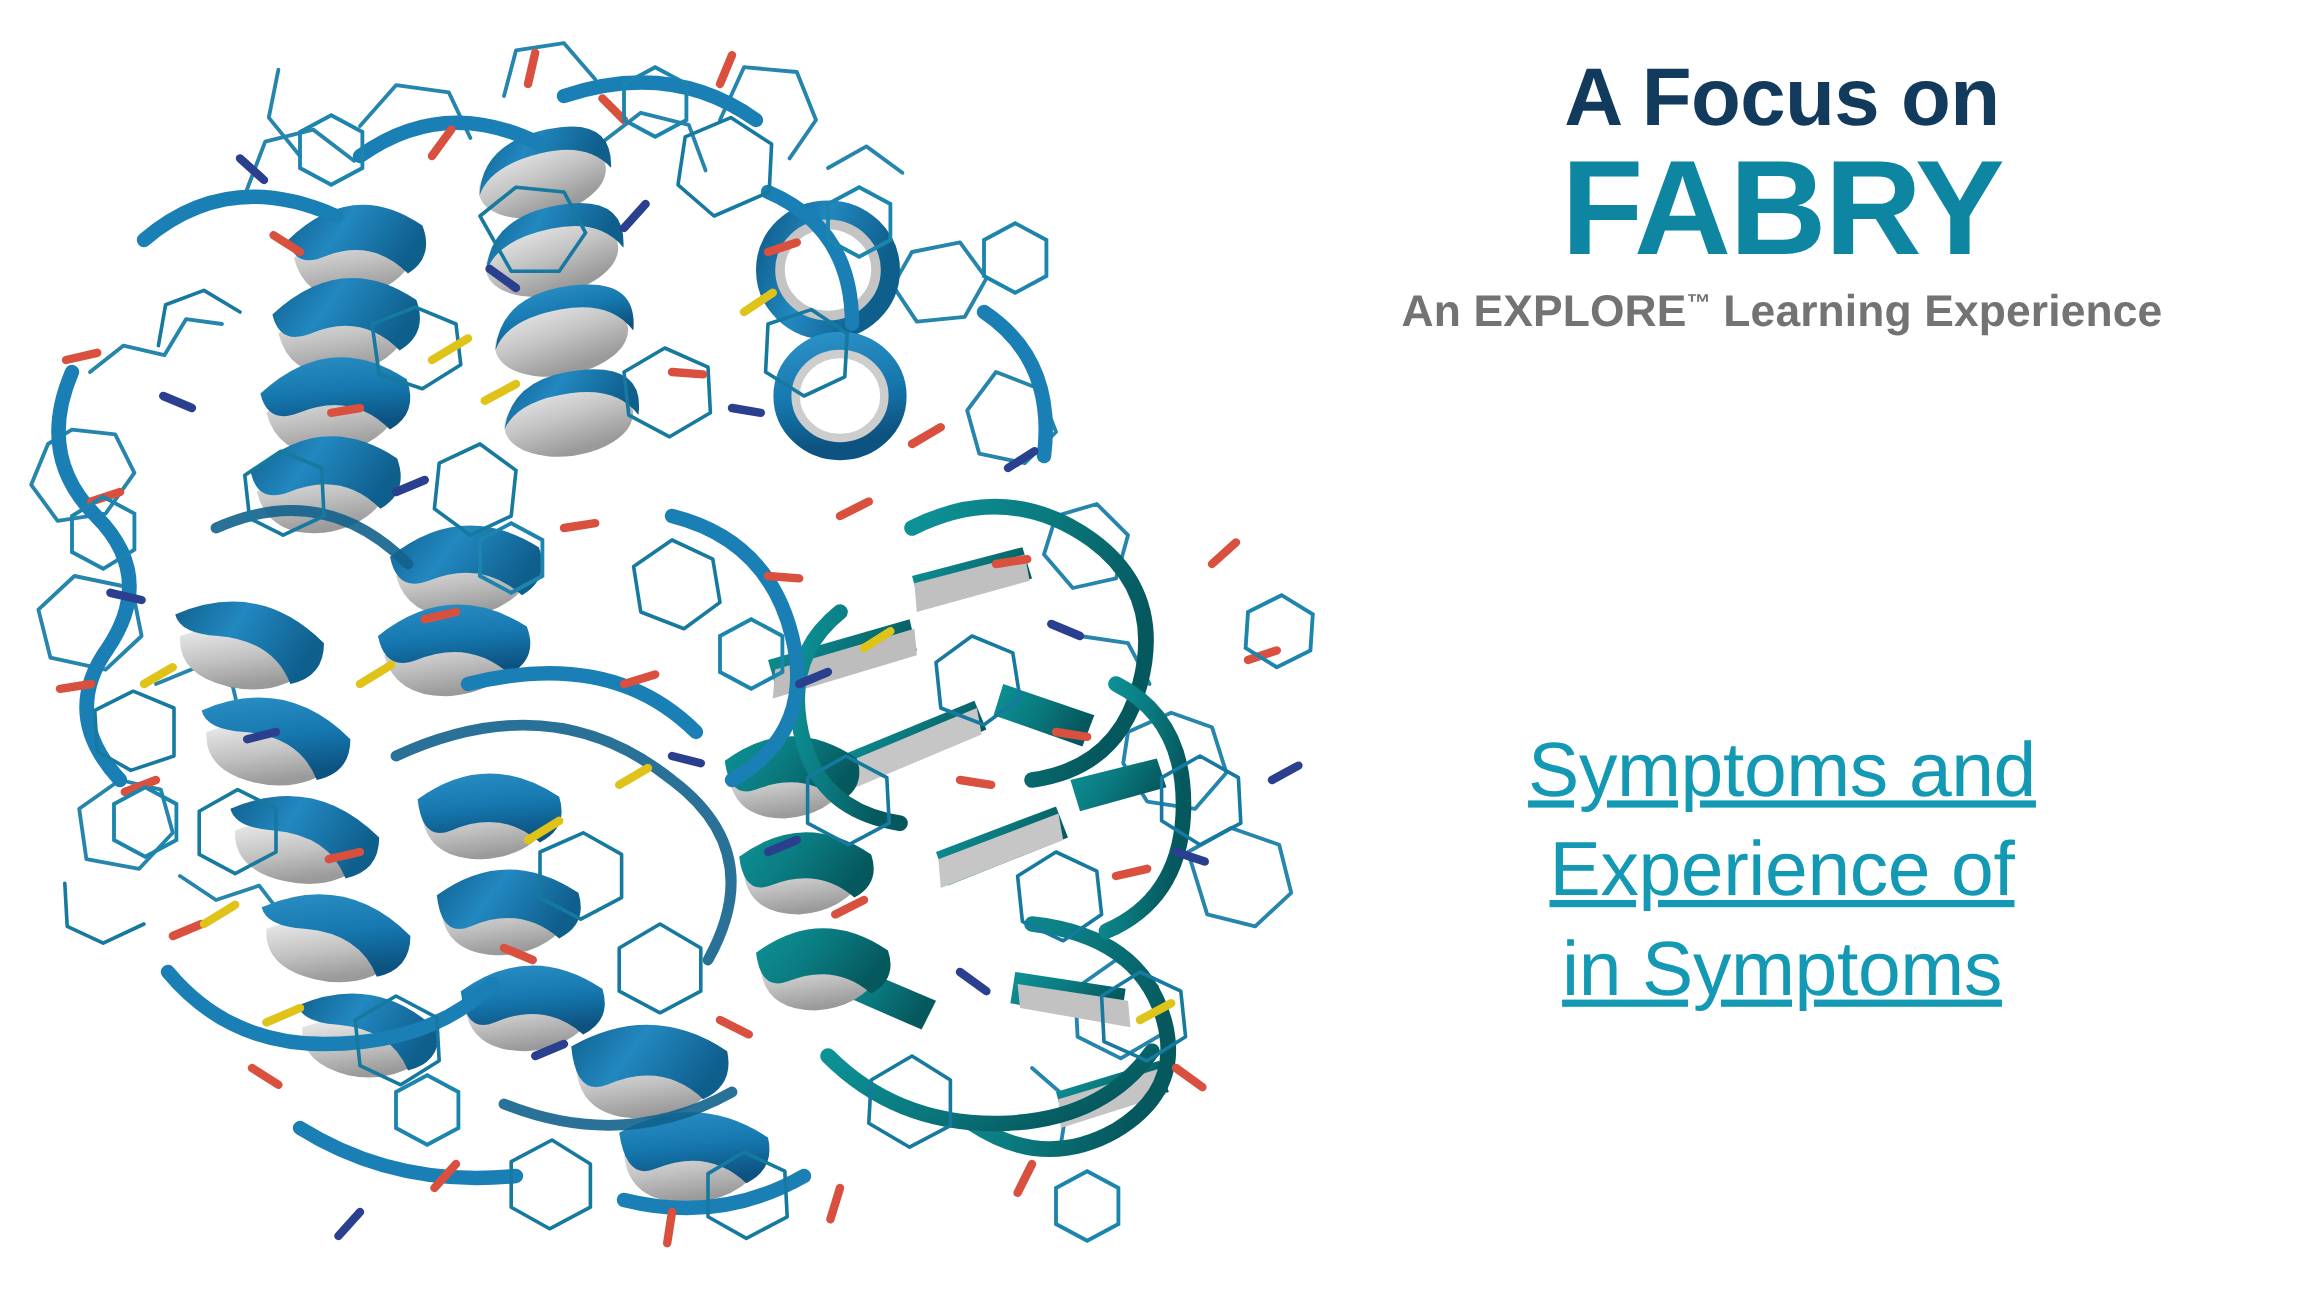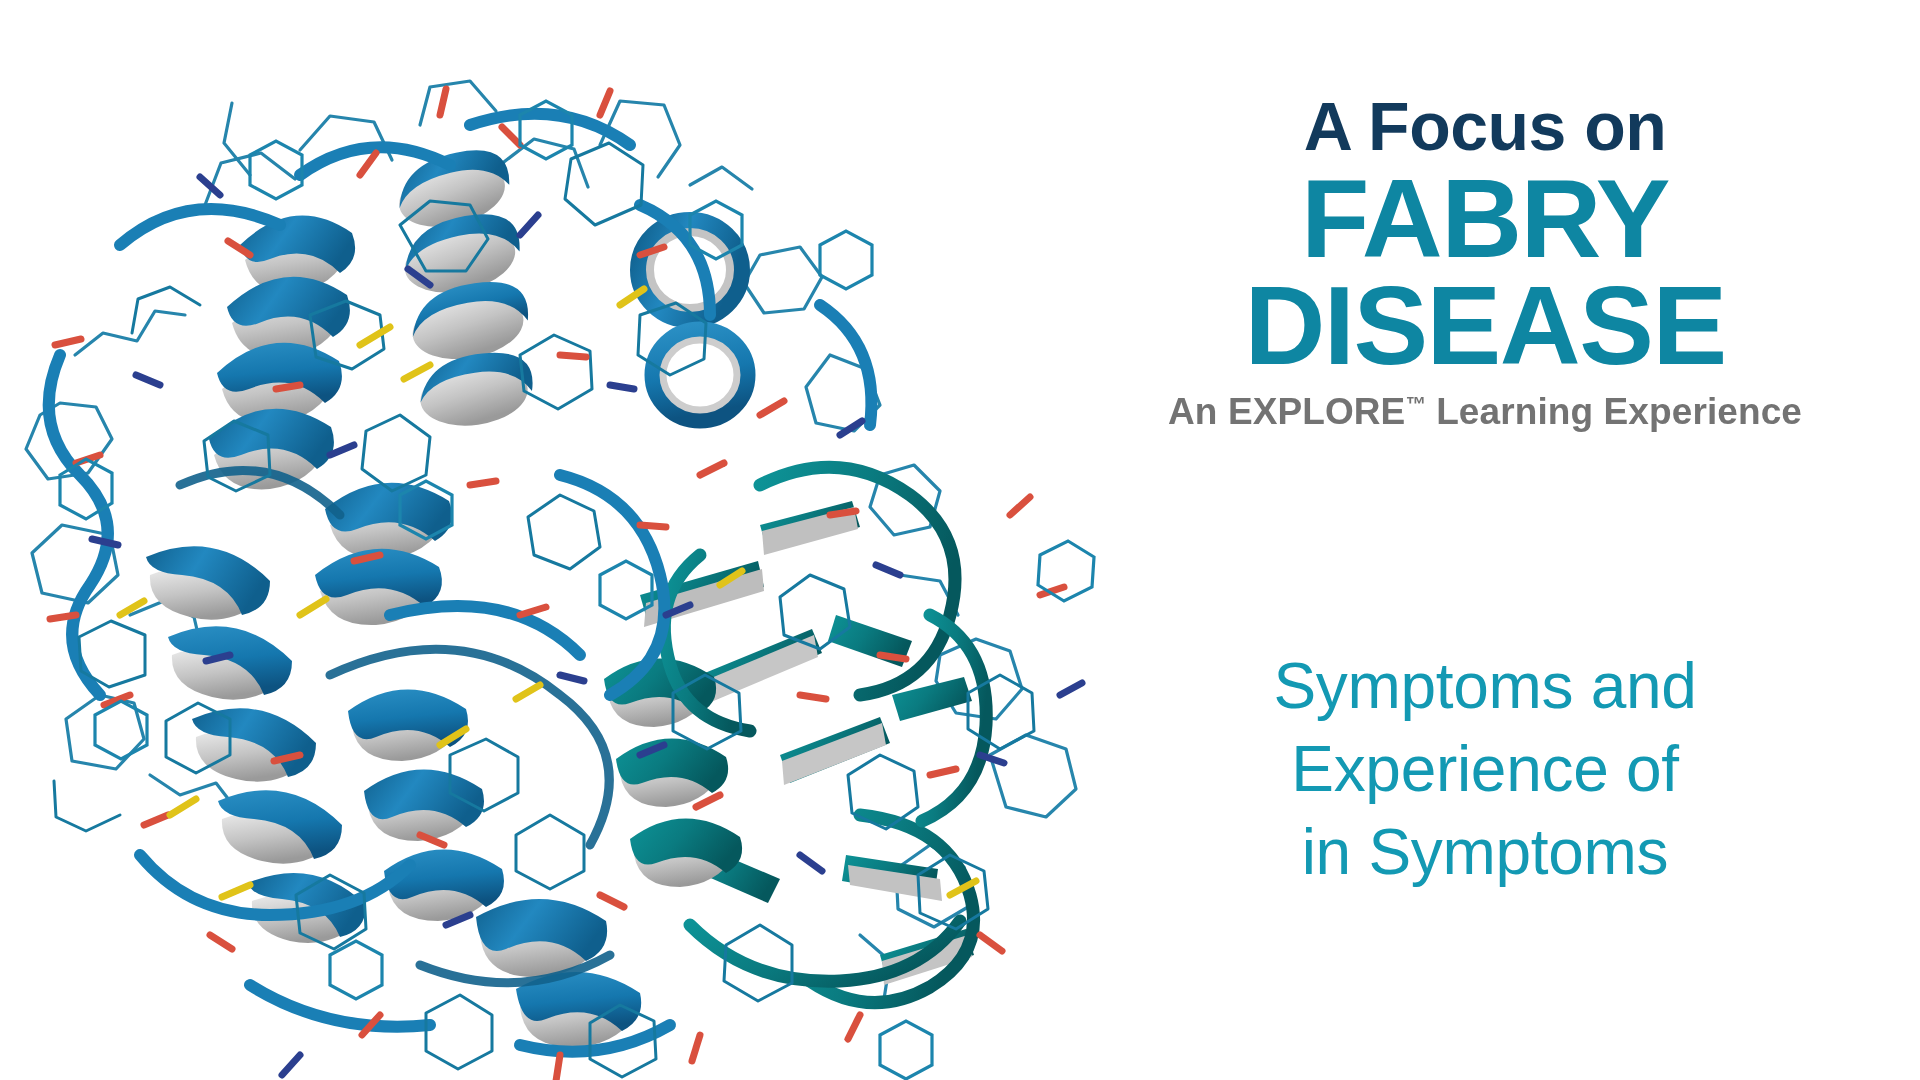--- a/index.html
+++ b/index.html
@@ -13,21 +13,20 @@
     height: 1080px;
     overflow: hidden;
     font-family: "Liberation Sans", sans-serif;
     position: relative;
   }
 
   #stage {
     position: absolute;
     inset: 0;
     background: #ffffff;
-    margin-top: 45px;
   }
 
   
   #protein-figure {
     position: absolute;
     left: 0px;
     top: 10px;
     width: 1120px;
     height: 1050px;
   }
@@ -90,20 +89,21 @@
     text-align: center;
   }
   .sub-line {
     color: #1399b3;
     font-size: 64px;
     font-weight: 500;
     line-height: 1.30;
     letter-spacing: -0.3px;
     margin: 0;
     white-space: nowrap;
+    text-decoration: underline;
   }
 </style>
 </head>
 <body>
 
 <div id="stage">
 
   <div id="protein-figure">
     <svg viewBox="0 0 1120 1050" xmlns="http://www.w3.org/2000/svg">
       <defs>
@@ -404,21 +404,20 @@
         <polygon points="600,520 626,506 652,520 652,550 626,564 600,550"></polygon>
         <polygon points="330,900 356,886 382,900 382,930 356,944 330,930"></polygon>
         <polygon points="880,980 906,966 932,980 932,1010 906,1024 880,1010"></polygon>
       </g>
     </svg>
   </div>
 
   <div id="title-block">
     <div class="kicker">A Focus on</div>
     <div class="bigword">FABRY</div>
-    <div class="bigword second">DISEASE</div>
     <div class="explore-line"><span>An EXPLORE</span><span class="tm">™</span><span> Learning Experience</span></div>
   </div>
 
   <div id="subtitle-block">
     <div class="sub-line">Symptoms and</div>
     <div class="sub-line">Experience of</div>
     <div class="sub-line">in Symptoms</div>
   </div>
 
 </div>

